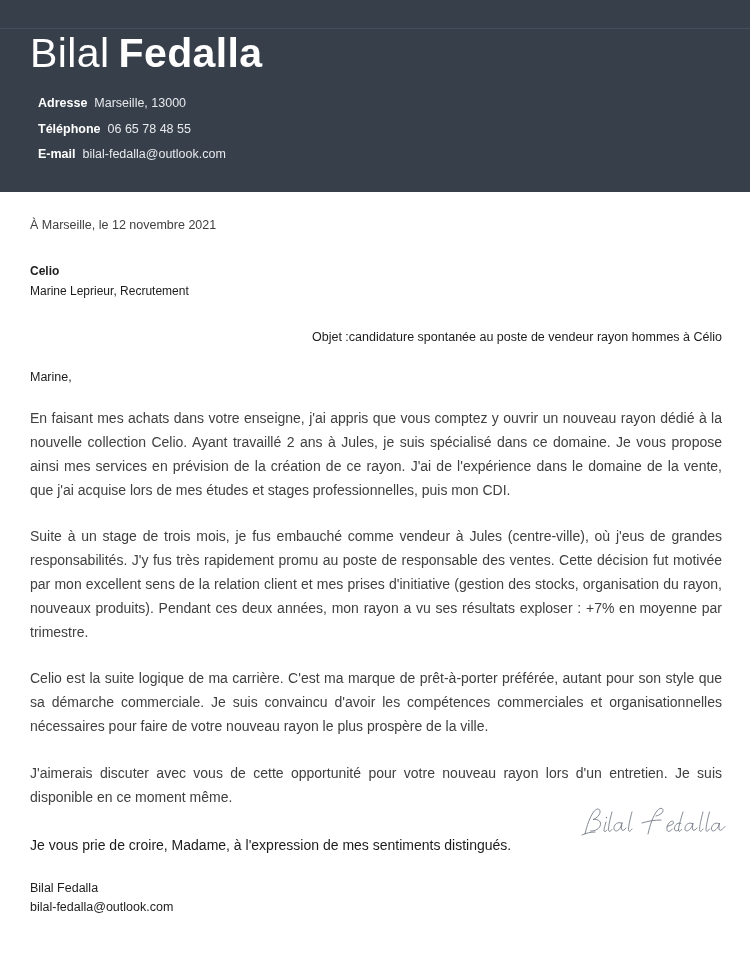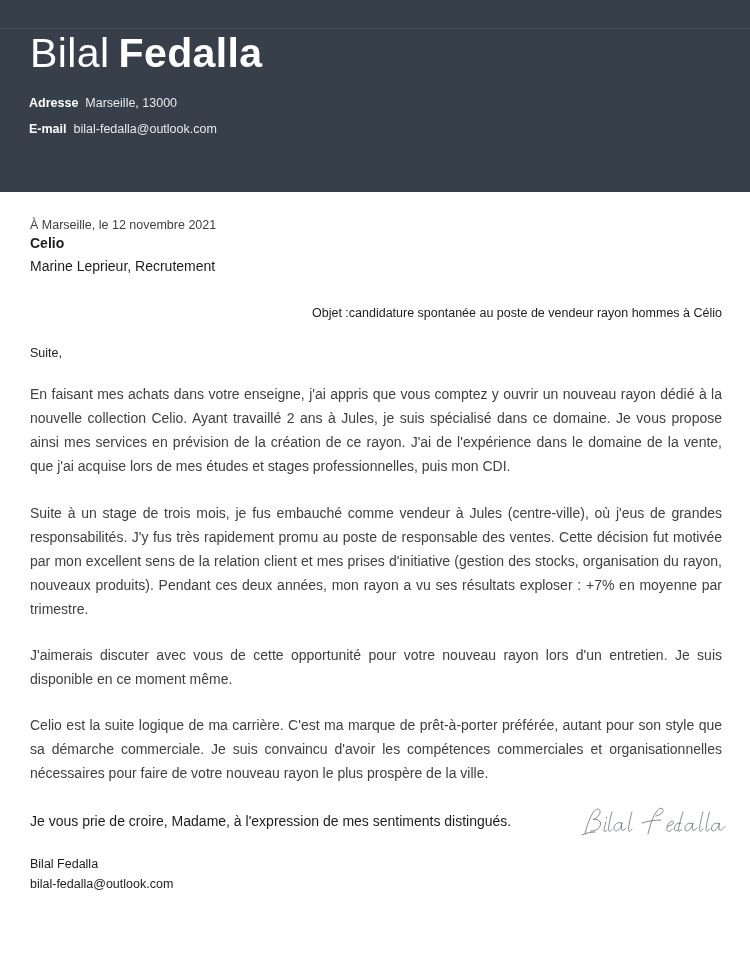--- a/index.html
+++ b/index.html
@@ -57,21 +57,21 @@
   .name-last {
     font-size: 41px;
     font-weight: 700;
     color: #ffffff;
     letter-spacing: 0.4px;
     margin-left: 9px;
   }
 
   .contact-list {
     position: absolute;
-    left: 29px;
+    left: 38px;
     top: 96px;
     color: #ffffff;
   }
   .contact-row {
     display: flex;
     align-items: baseline;
     margin-bottom: 10px;
     font-size: 12.5px;
     line-height: 1.25;
   }
@@ -95,21 +95,22 @@
     box-sizing: border-box;
   }
 
   .date-line {
     margin-top: 26px;
     font-size: 12.5px;
     color: #404040;
   }
 
   .recipient {
-    font-size: 14px;
+    margin-top: 30px;
+    font-size: 12px;
     line-height: 1.65;
     color: #1c1c1c;
   }
   .recipient-company {
     font-weight: 700;
   }
 
   .subject {
     margin-top: 28px;
     font-size: 12.5px;
@@ -174,46 +175,50 @@
       <span class="name-first">Bilal</span><span class="name-last">Fedalla</span>
     </div>
 
     <div class="contact-list">
 
       <div class="contact-row">
         <span class="contact-label">Adresse</span>
         <span class="contact-value">Marseille, 13000</span>
       </div>
 
+      <div class="contact-row">
+        <span class="contact-label">Téléphone</span>
+        <span class="contact-value">06 65 78 48 55</span>
+      </div>
 
       <div class="contact-row">
         <span class="contact-label">E-mail</span>
         <span class="contact-value">bilal-fedalla@outlook.com</span>
       </div>
 
     </div>
   </div>
 
   <div class="body-area">
 
     <div class="date-line">À Marseille, le 12 novembre 2021</div>
 
     <div class="recipient">
       <div class="recipient-company">Celio</div>
       <div>Marine Leprieur, Recrutement</div>
     </div>
 
     <div class="subject">Objet :candidature spontanée au poste de vendeur rayon hommes à Célio</div>
 
-    <div class="salutation">Suite,</div>
+    <div class="salutation">Marine,</div>
 
     <p class="para">En faisant mes achats dans votre enseigne, j'ai appris que vous comptez y ouvrir un nouveau rayon dédié à la nouvelle collection Celio. Ayant travaillé 2 ans à Jules, je suis spécialisé dans ce domaine. Je vous propose ainsi mes services en prévision de la création de ce rayon. J'ai de l'expérience dans le domaine de la vente, que j'ai acquise lors de mes études et stages professionnelles, puis mon CDI.</p>
     <p class="para">Suite à un stage de trois mois, je fus embauché comme vendeur à Jules (centre-ville), où j'eus de grandes responsabilités. J'y fus très rapidement promu au poste de responsable des ventes. Cette décision fut motivée par mon excellent sens de la relation client et mes prises d'initiative (gestion des stocks, organisation du rayon, nouveaux produits). Pendant ces deux années, mon rayon a vu ses résultats exploser : +7% en moyenne par trimestre.</p>
+    <p class="para">Celio est la suite logique de ma carrière. C'est ma marque de prêt-à-porter préférée, autant pour son style que sa démarche commerciale. Je suis convaincu d'avoir les compétences commerciales et organisationnelles nécessaires pour faire de votre nouveau rayon le plus prospère de la ville.</p>
     <p class="para">J'aimerais discuter avec vous de cette opportunité pour votre nouveau rayon lors d'un entretien. Je suis disponible en ce moment même.</p>
-    <p class="para">Celio est la suite logique de ma carrière. C'est ma marque de prêt-à-porter préférée, autant pour son style que sa démarche commerciale. Je suis convaincu d'avoir les compétences commerciales et organisationnelles nécessaires pour faire de votre nouveau rayon le plus prospère de la ville.</p>
 
     <div class="closing">Je vous prie de croire, Madame, à l'expression de mes sentiments distingués.</div>
 
     <div class="signoff">
       <div>Bilal Fedalla</div>
       <div>bilal-fedalla@outlook.com</div>
     </div>
 
   </div>
 

